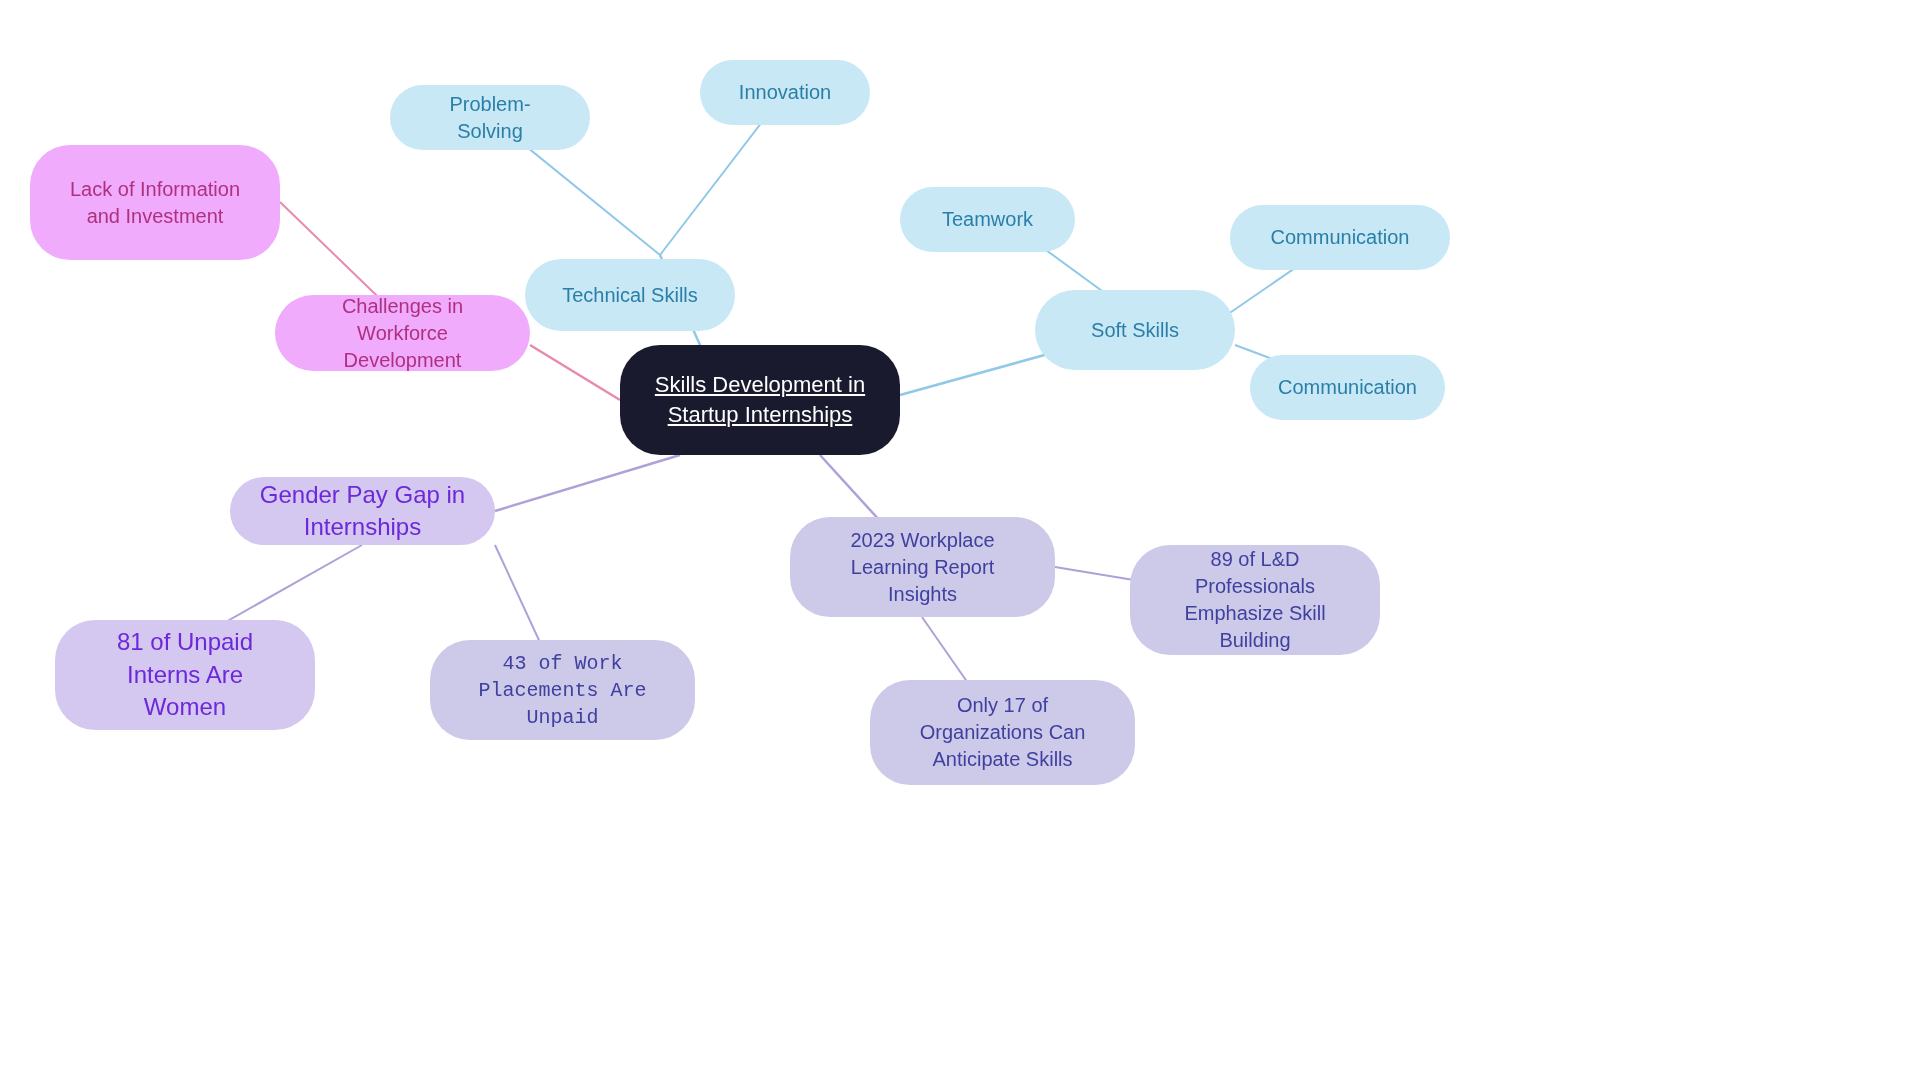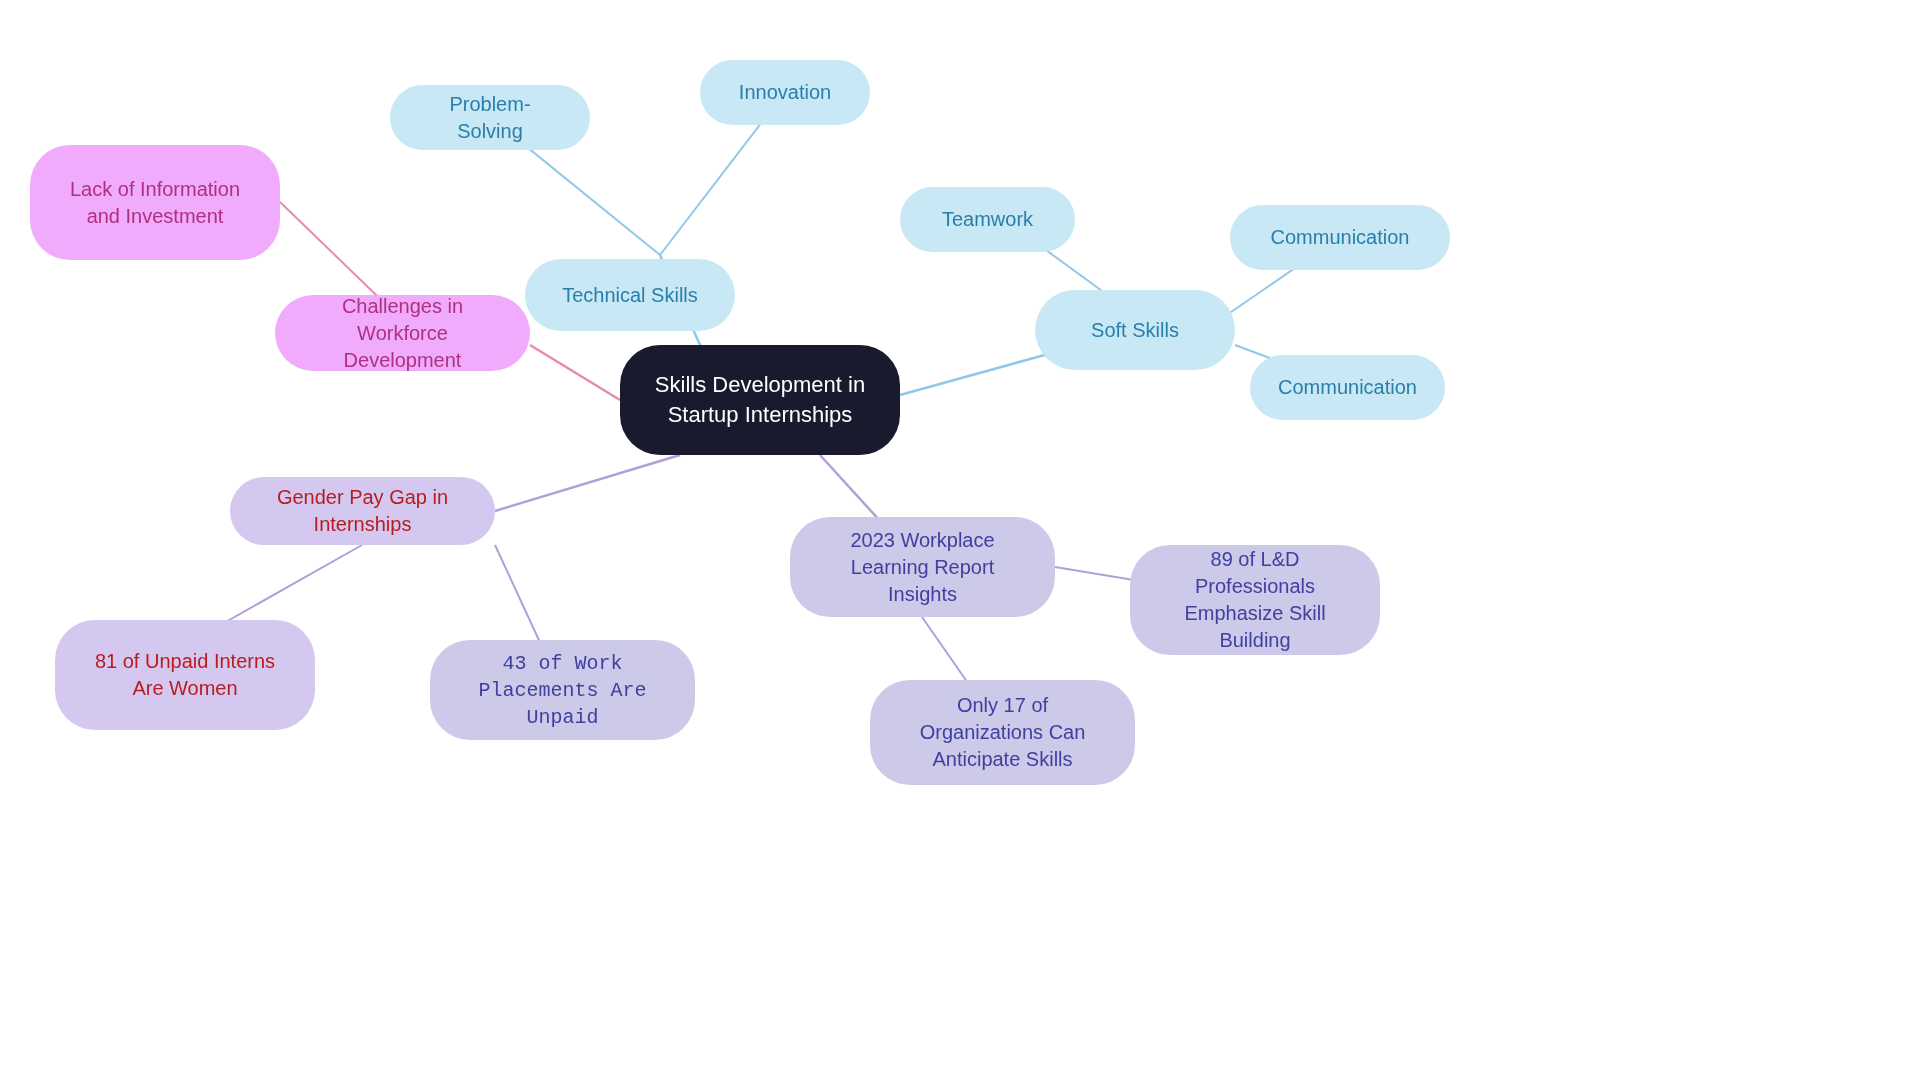--- a/index.html
+++ b/index.html
@@ -36,42 +36,43 @@
     
     .node-center {
       background: #1a1a2e;
       color: #ffffff;
       font-size: 22px;
       font-weight: 500;
       width: 280px;
       height: 110px;
       left: 620px;
       top: 345px;
+      text-decoration: underline;
     }
 
     
     .node-blue {
       background: #c8e8f5;
       color: #2a7fa8;
       font-size: 20px;
     }
 
     
     .node-pink {
       background: #f0abfc;
       color: #b03080;
       font-size: 20px;
       font-weight: 400;
     }
 
     
     .node-purple {
       background: #d4c8f0;
-      color: #b91c1c;
-      font-size: 20px;
+      color: #6d28d9;
+      font-size: 24px;
     }
 
     
     .node-lightpurple {
       background: #cccae8;
       color: #4040a0;
       font-size: 20px;
     }
 
     

